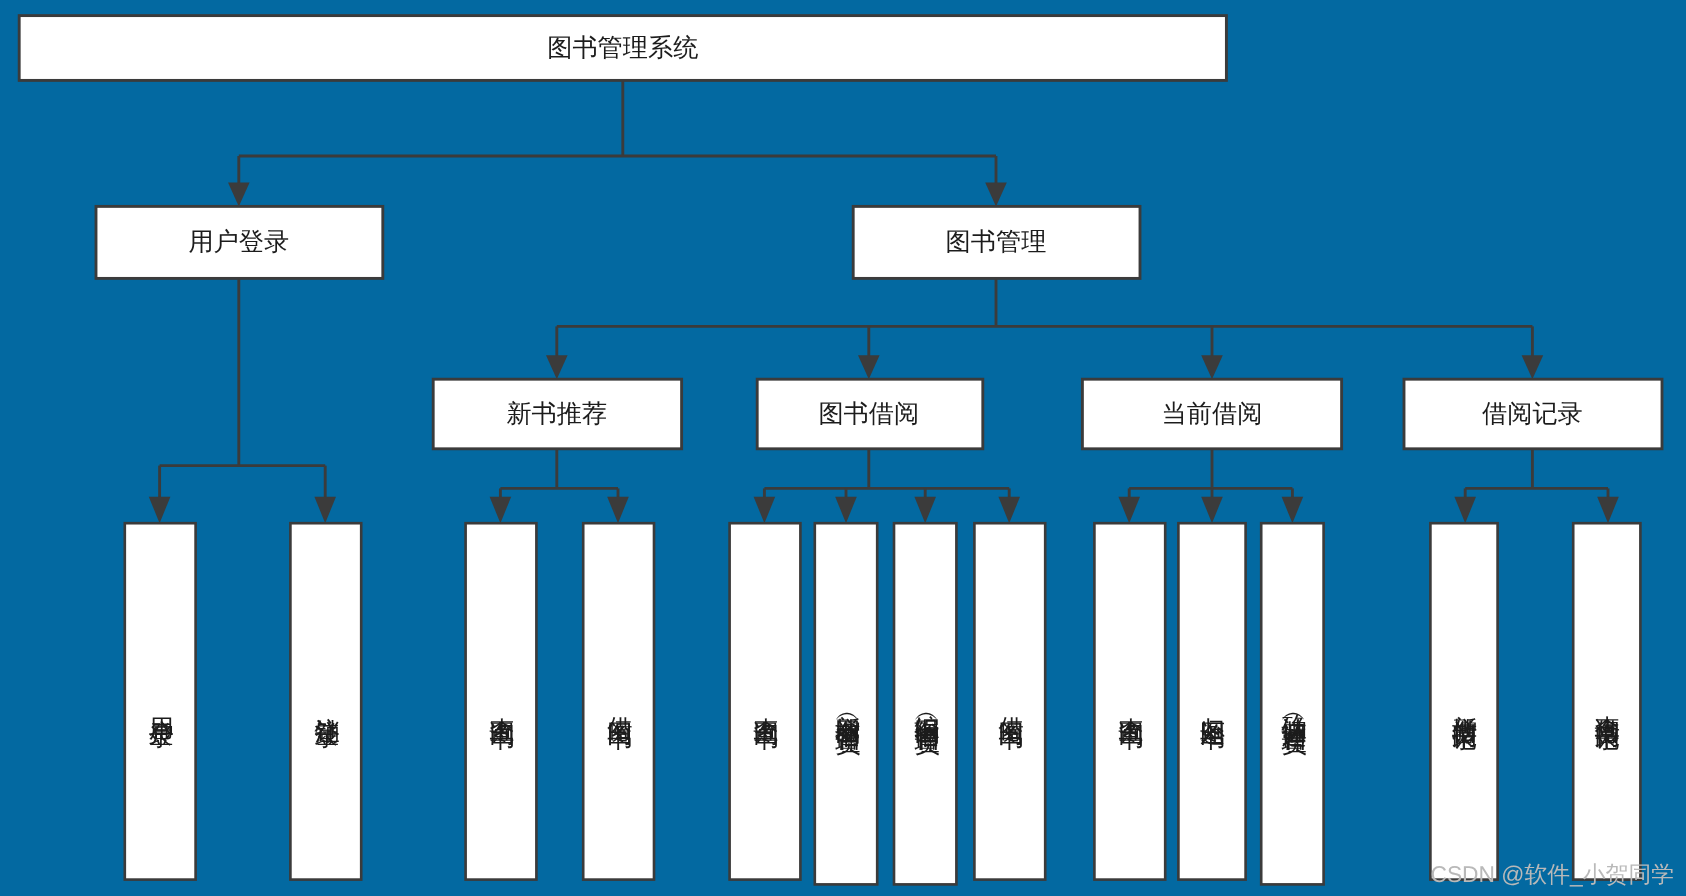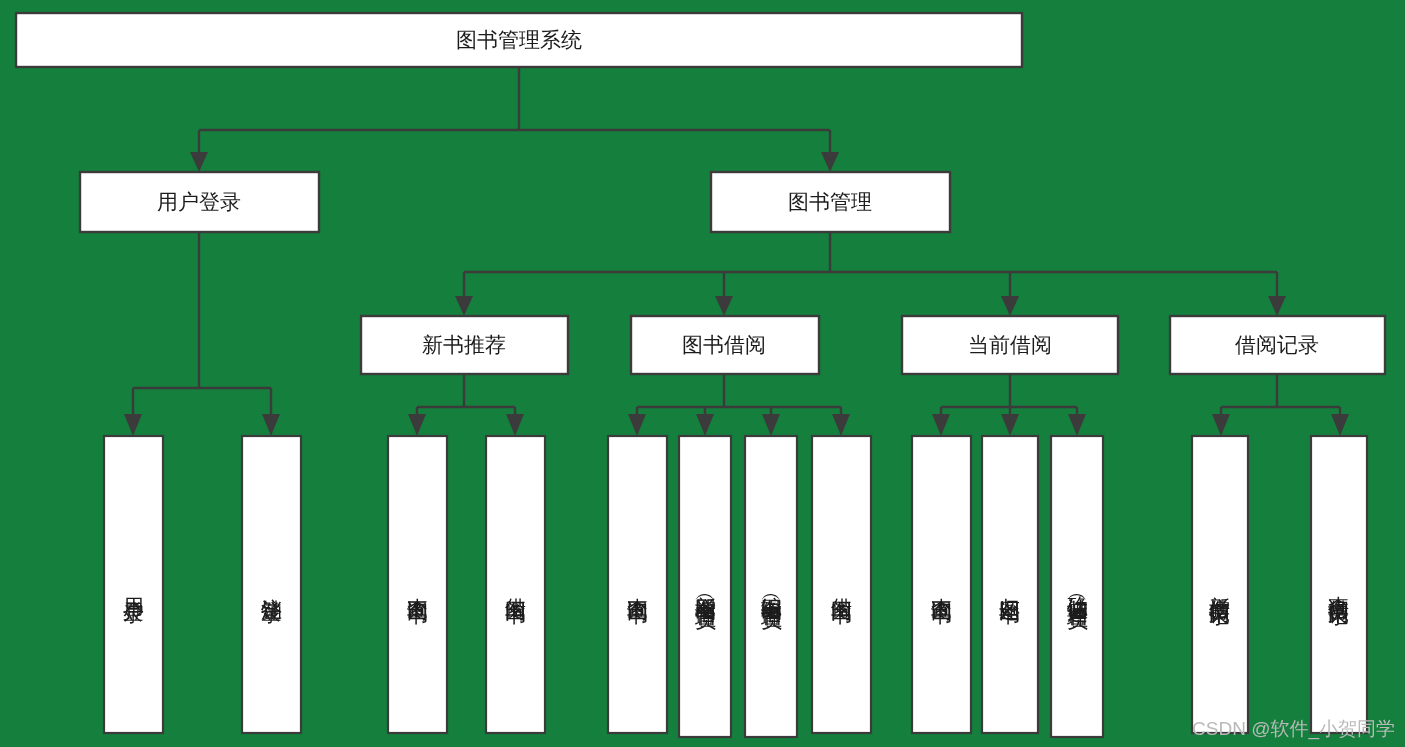--- a/index.html
+++ b/index.html
@@ -10,21 +10,21 @@
   body {
     width: 1405px;
     height: 747px;
     font-family: "Liberation Sans", "DejaVu Sans", sans-serif;
     overflow: hidden;
   }
   #diagram-root {
     position: relative;
     width: 1405px;
     height: 747px;
-    background: #15803d;
+    background: #0369a1;
   }
   svg.diagram-canvas {
     position: absolute;
     left: 0;
     top: 0;
     width: 1405px;
     height: 747px;
     display: block;
   }
   .node-box {

